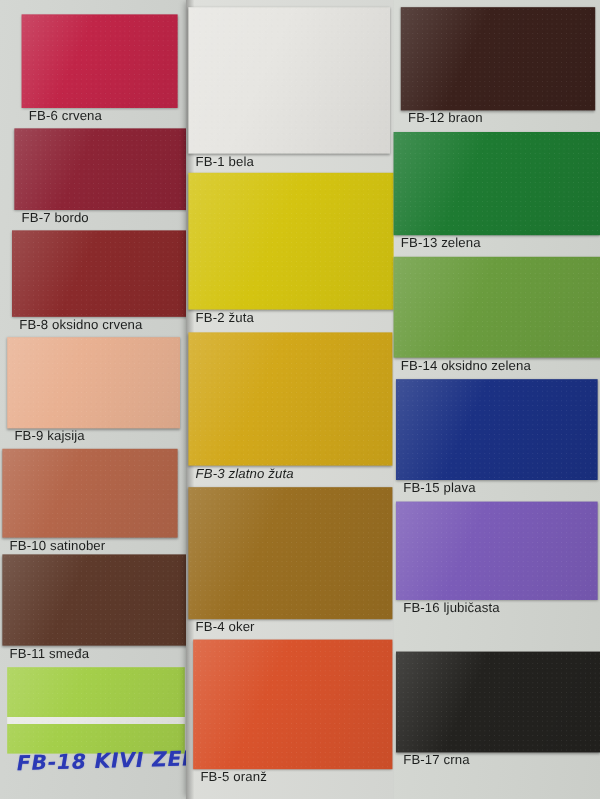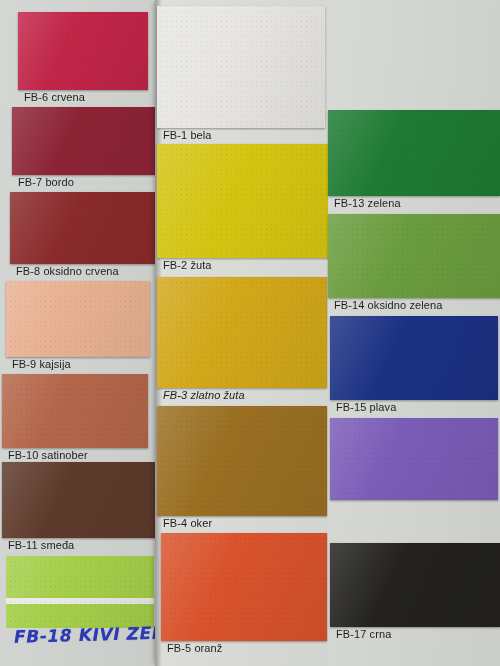--- a/index.html
+++ b/index.html
@@ -149,20 +149,26 @@
         <div class="cap">FB-4 oker</div>
       </div>
       <div class="item" style="position: absolute; left: 6px; top: 533px; width: 166px;">
         <div class="chip" style="height: 108px; background: rgb(217, 83, 44);">
           <div class="gloss"></div>
         </div>
         <div class="cap">FB-5 oranž</div>
       </div>
     </div>
   <div class="col col-3">
+      <div class="item" style="position: absolute; left: 6px; top: 6px; width: 162px;">
+        <div class="chip" style="height: 86px; background: rgb(59, 33, 28);">
+          <div class="gloss"></div>
+        </div>
+        <div class="cap">FB-12 braon</div>
+      </div>
       <div class="item" style="position: absolute; left: 0px; top: 110px; width: 172px;">
         <div class="chip" style="height: 86px; background: rgb(30, 123, 50);">
           <div class="gloss"></div>
         </div>
         <div class="cap">FB-13 zelena</div>
       </div>
       <div class="item" style="position: absolute; left: 0px; top: 214px; width: 192px;">
         <div class="chip" style="height: 84px; background: rgb(106, 156, 62);">
           <div class="gloss"></div>
         </div>
@@ -171,20 +177,21 @@
       <div class="item" style="position: absolute; left: 2px; top: 316px; width: 168px;">
         <div class="chip" style="height: 84px; background: rgb(27, 49, 132);">
           <div class="gloss"></div>
         </div>
         <div class="cap">FB-15 plava</div>
       </div>
       <div class="item" style="position: absolute; left: 2px; top: 418px; width: 168px;">
         <div class="chip" style="height: 82px; background: rgb(123, 92, 184);">
           <div class="gloss"></div>
         </div>
+        <div class="cap">FB-16 ljubičasta</div>
       </div>
       <div class="item" style="position: absolute; left: 2px; top: 520px; width: 170px; margin-top: 23px;">
         <div class="chip" style="height: 84px; background: rgb(35, 34, 31);">
           <div class="gloss"></div>
         </div>
         <div class="cap">FB-17 crna</div>
       </div>
     </div>
 </div>
 

